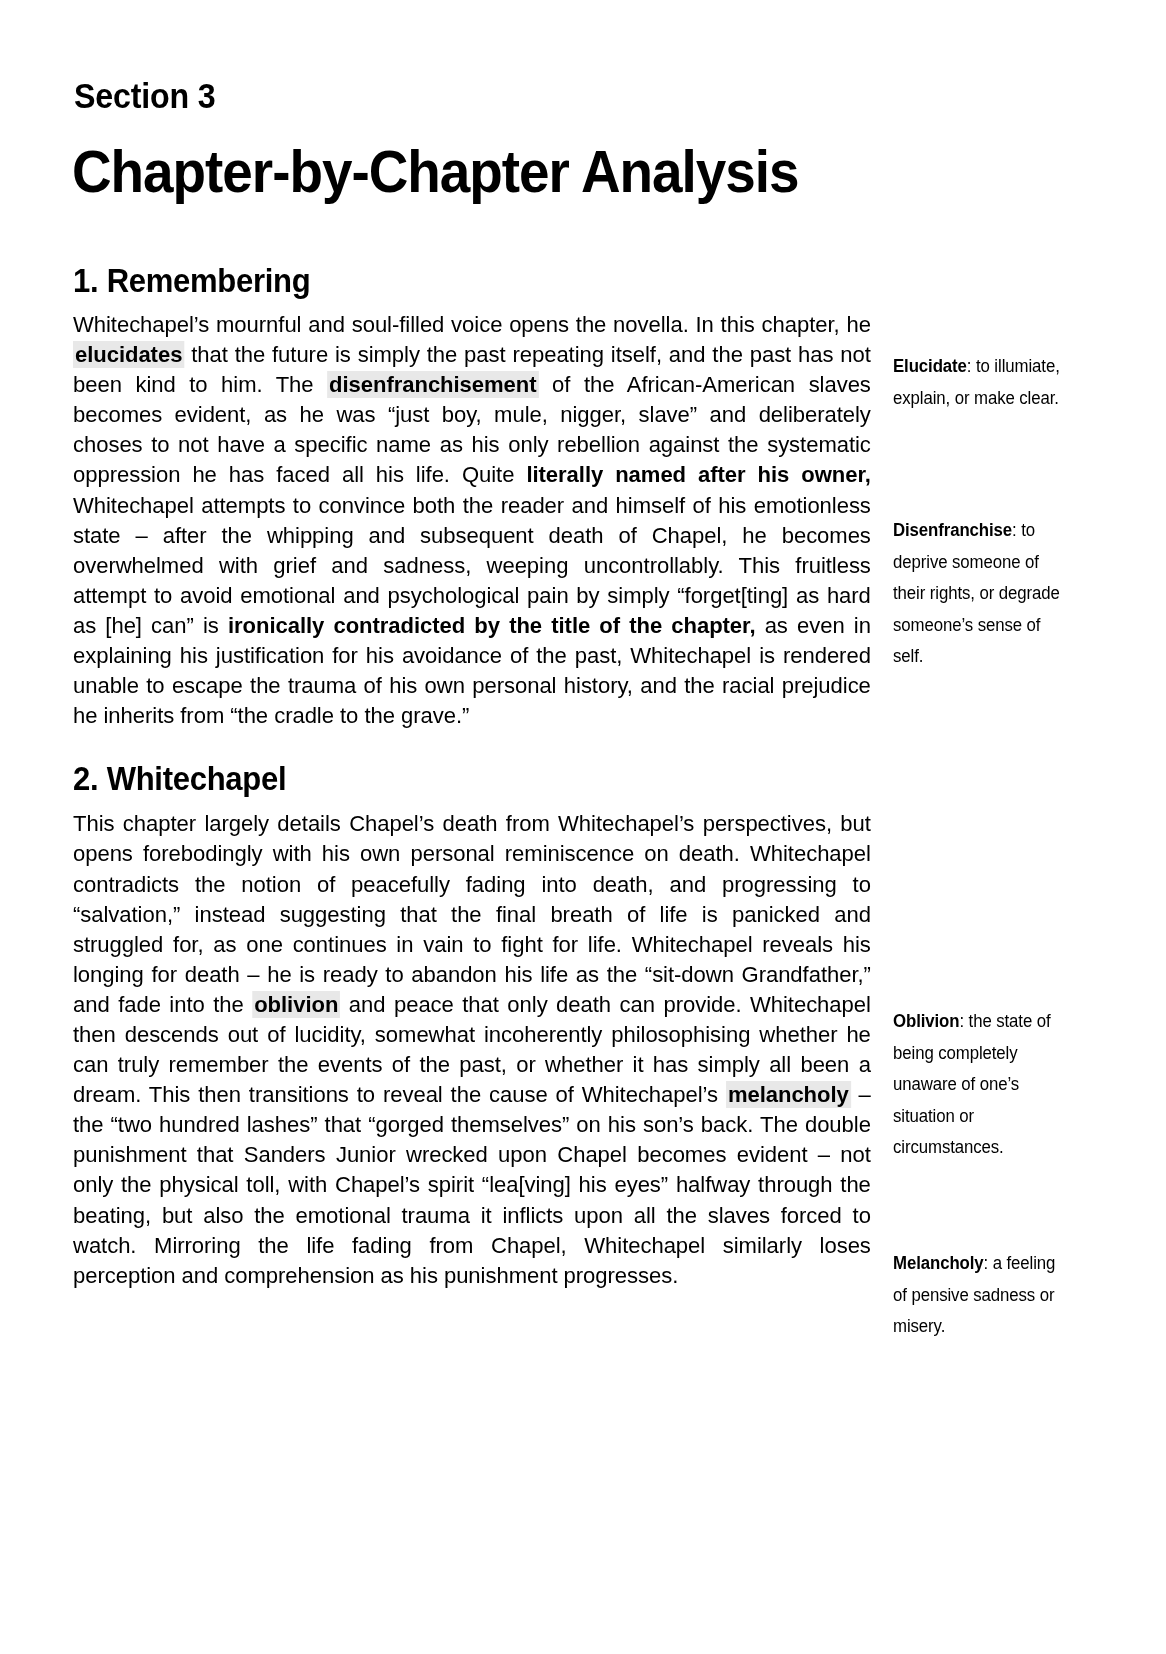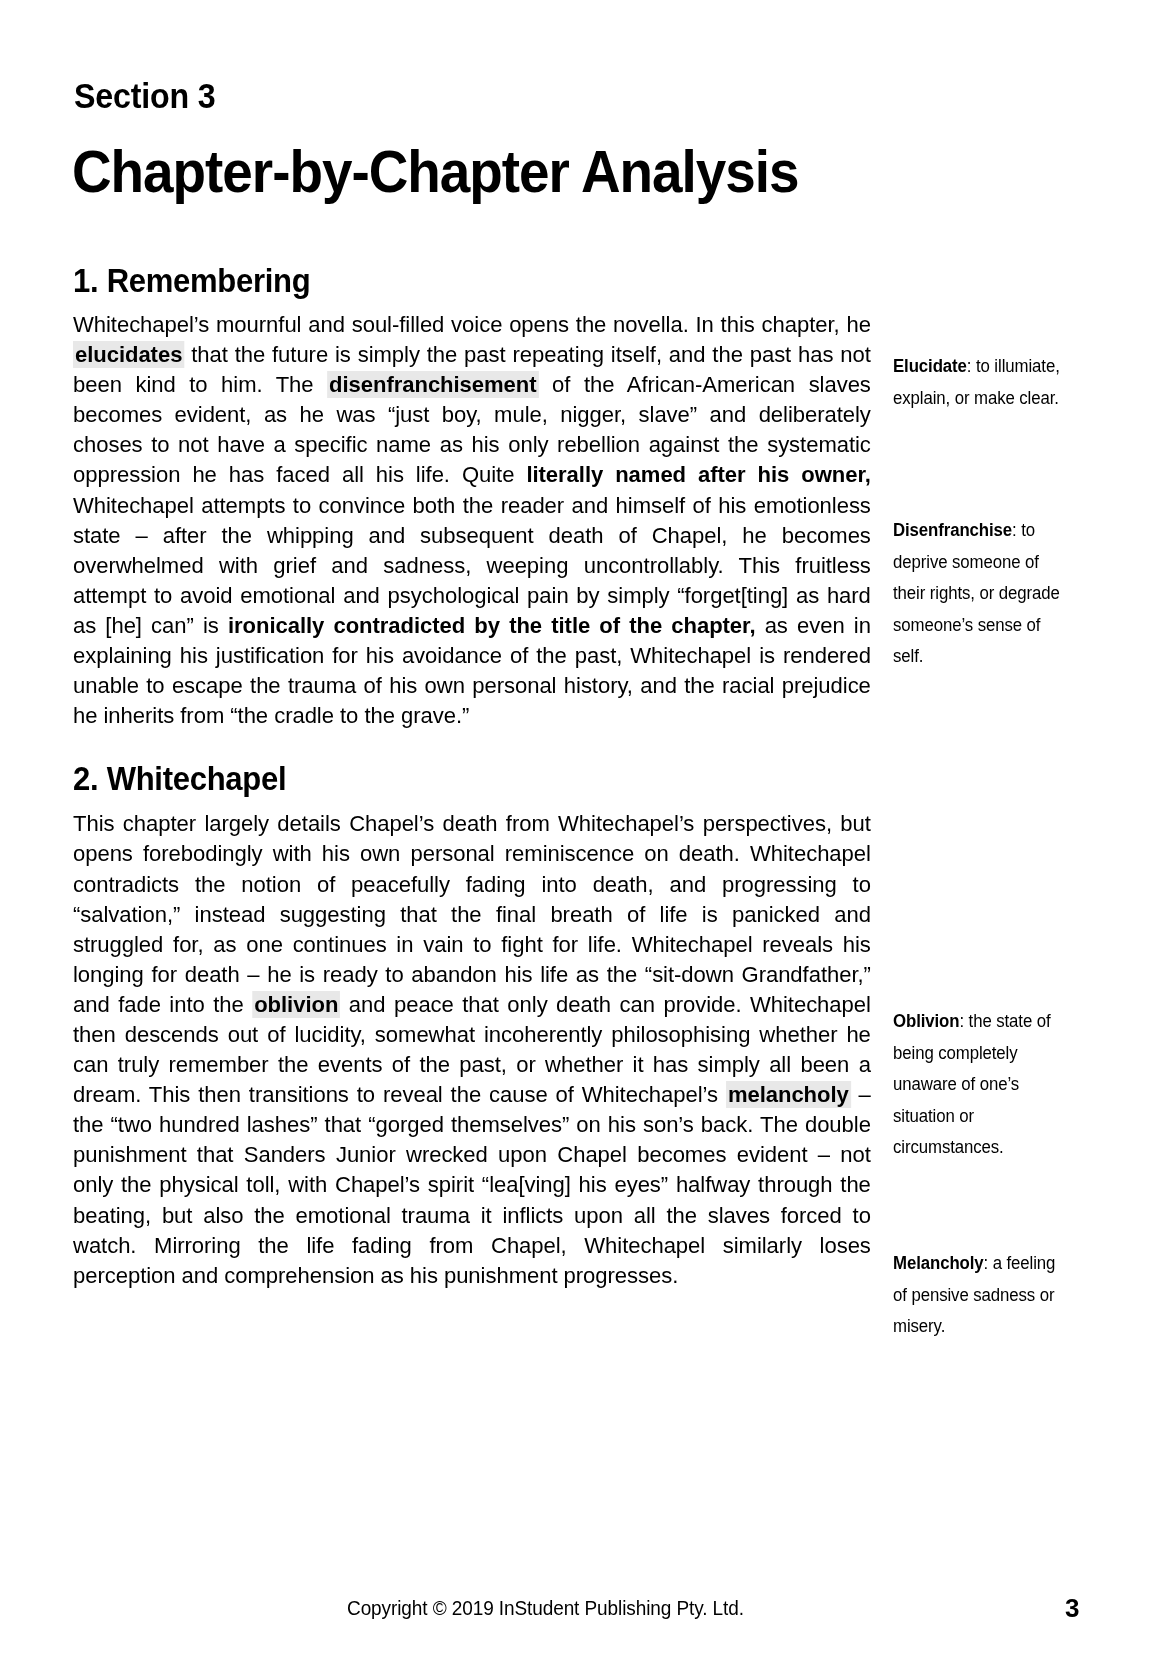--- a/index.html
+++ b/index.html
@@ -179,18 +179,14 @@
       <span class="term">Disenfranchise</span><span>: </span><span>to deprive someone of their rights, or degrade someone’s sense of self.</span>
     </div>
     <div class="gloss-item" style="top: 996px;">
       <span class="term">Oblivion</span><span>: </span><span>the state of being completely unaware of one’s situation or circumstances.</span>
     </div>
     <div class="gloss-item" style="top: 1238px;">
       <span class="term">Melancholy</span><span>: </span><span>a feeling of pensive sadness or misery.</span>
     </div>
   </div>
 
-  <div class="footer">
-    <div class="footer-copy">Copyright © 2019 InStudent Publishing Pty. Ltd.</div>
-    <div class="footer-page">3</div>
-  </div>
 
 </div>
 
 </body></html>

